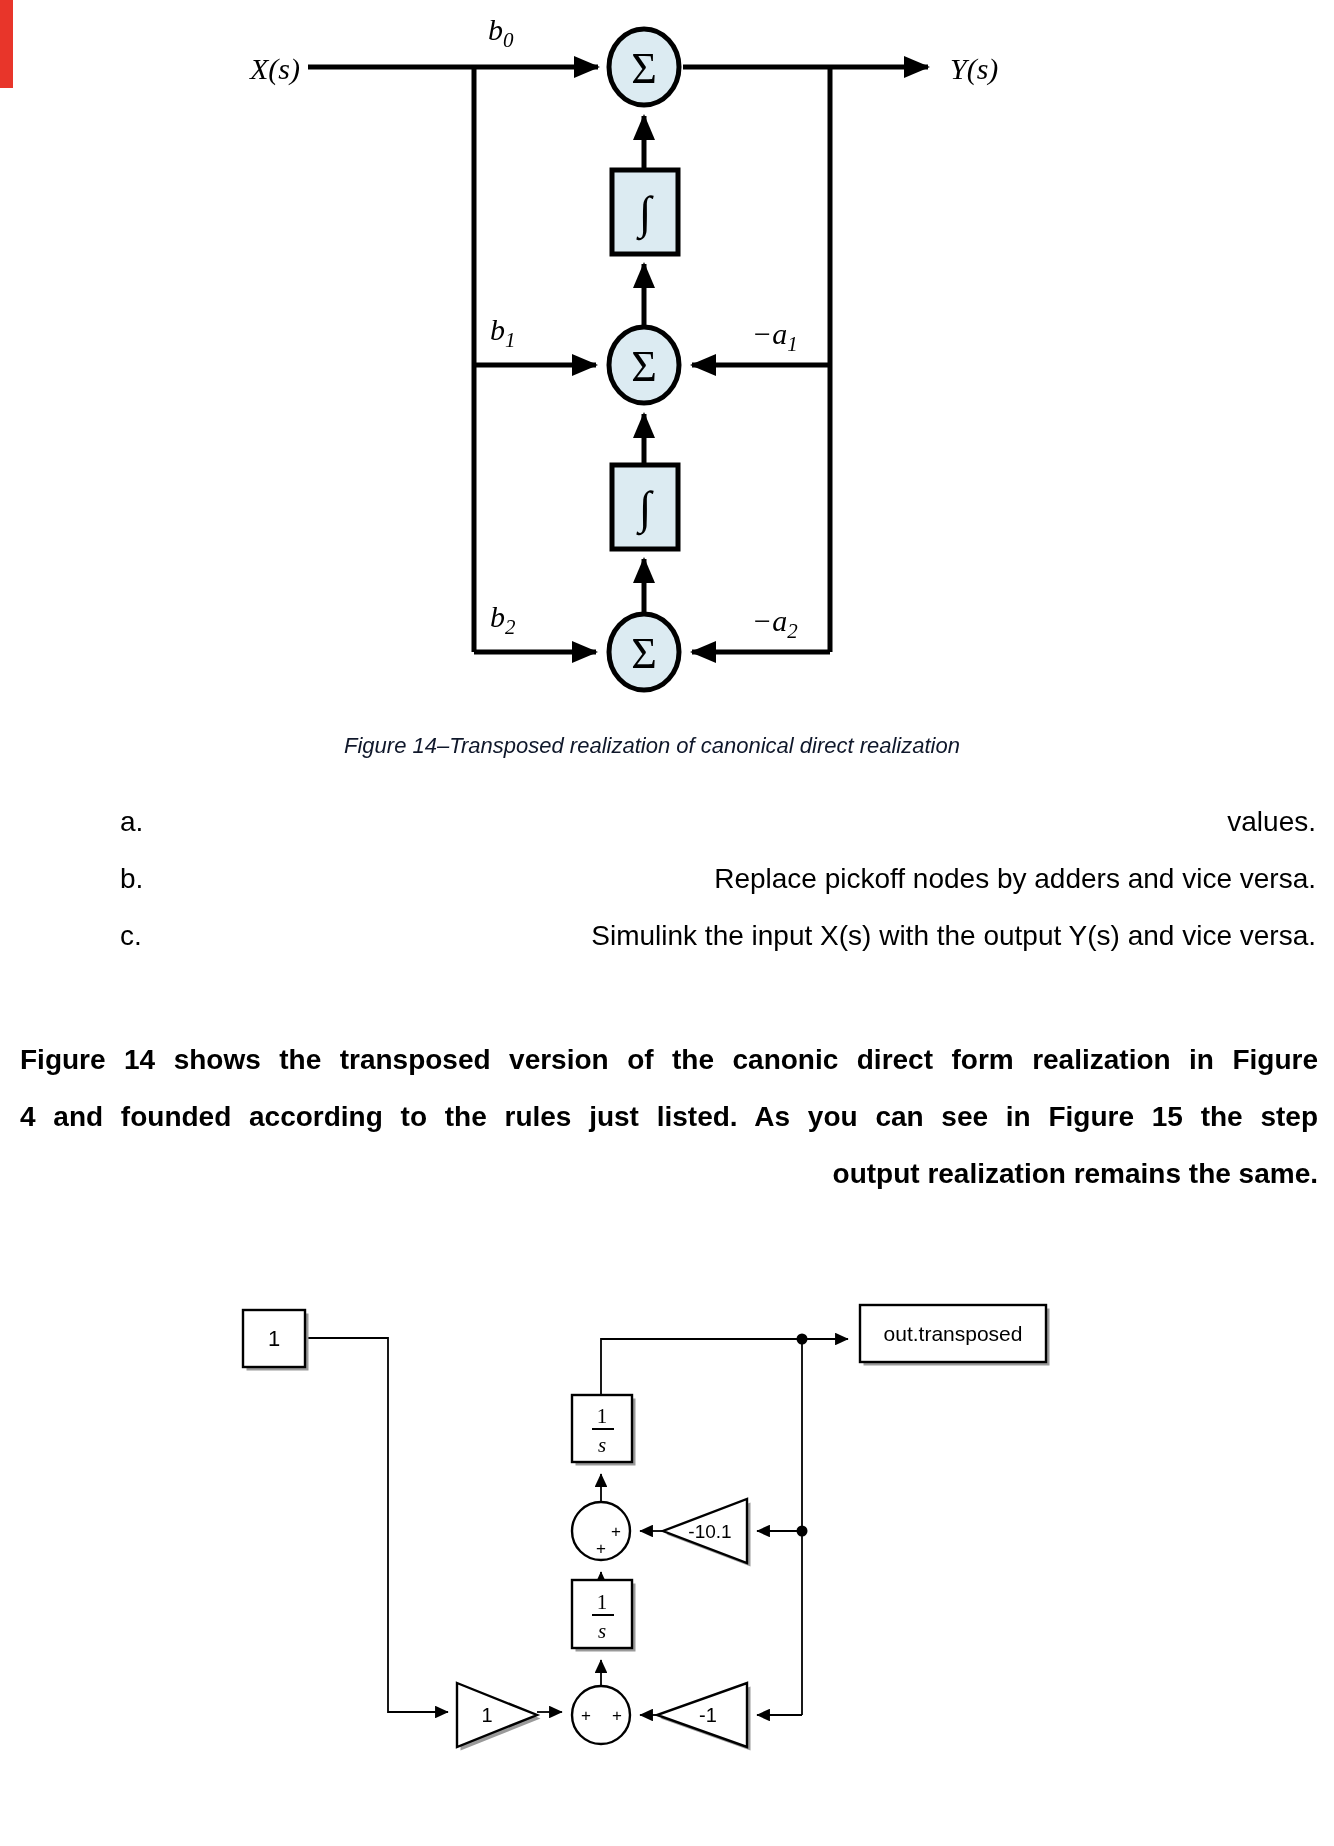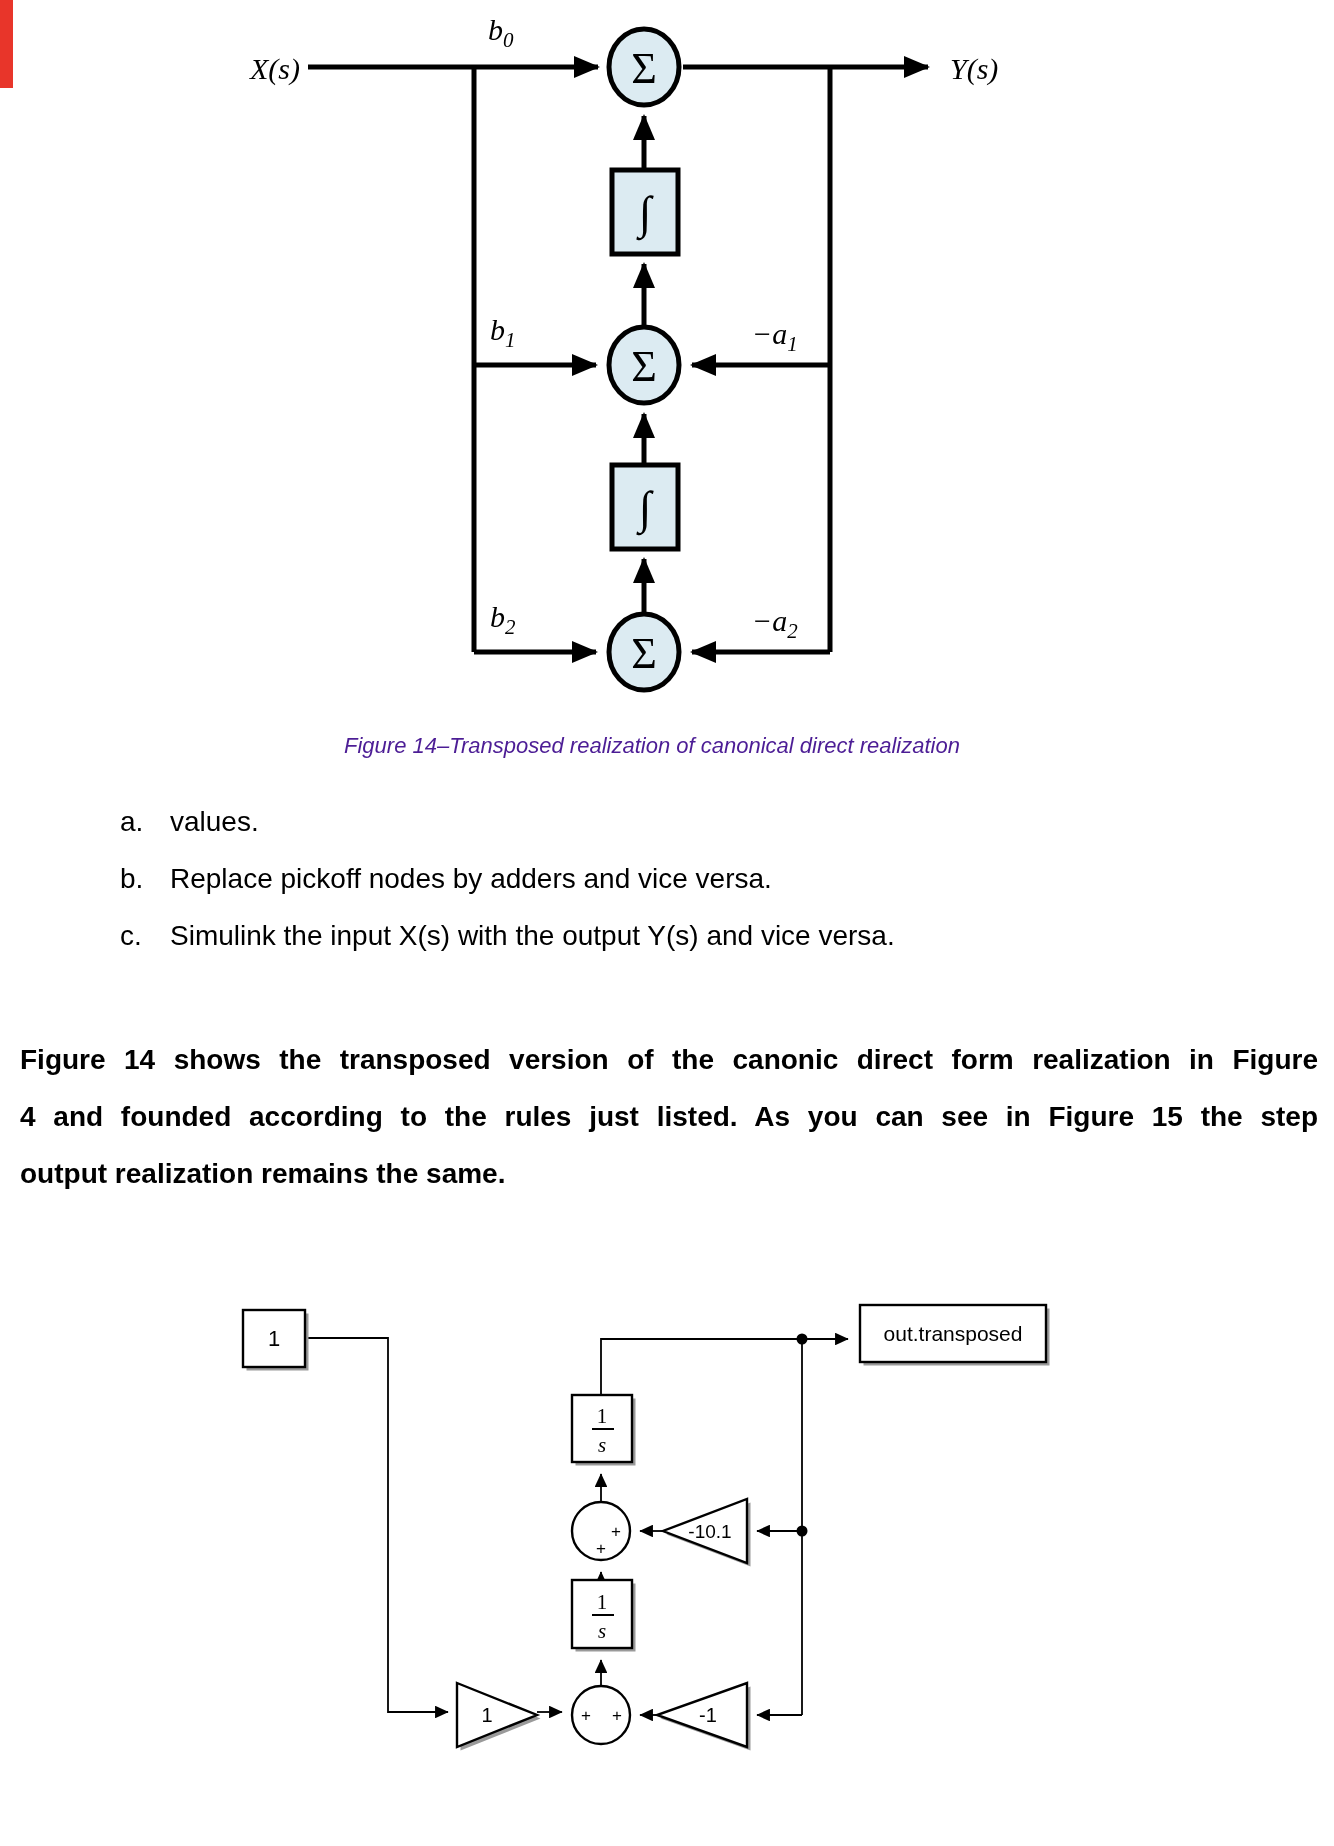--- a/index.html
+++ b/index.html
@@ -1,30 +1,30 @@
 <!DOCTYPE html>
 <html><head>
 <meta charset="utf-8">
 <style>
   html,body{margin:0;padding:0;background:#ffffff;}
   .page{position:relative;width:1334px;height:1846px;background:#ffffff;overflow:hidden;
         font-family:"Liberation Sans",sans-serif;color:#000;}
   .red-mark{position:absolute;left:0;top:0;width:13px;height:88px;background:#e8352a;}
   svg{position:absolute;left:0;display:block;}
   .fig-caption{position:absolute;left:0;width:1304px;text-align:center;
-        font-family:"Liberation Sans",sans-serif;font-style:italic;font-size:22px;color:#4c1d95;}
+        font-family:"Liberation Sans",sans-serif;font-style:italic;font-size:22px;color:#0f172a;}
   #cap14{top:733px;}
   #cap15{top:1812px;width:1302px;}
   .list-block{position:absolute;left:120px;top:793px;width:1196px;font-size:28px;line-height:57px;}
   .list-item{display:flex;align-items:flex-start;}
   .marker{width:50px;flex-shrink:0;}
   .item-lines{flex:1;min-width:0;}
   .para-block{position:absolute;left:20px;top:1031px;width:1298px;font-size:28px;line-height:57px;font-weight:bold;}
   .jline{text-align:justify;text-align-last:justify;}
-  .nline{text-align:left;}
+  .nline{text-align:right;}
 </style>
 </head>
 <body>
 
 <div class="page">
 
   <div class="red-mark"></div>
 
   <svg style="top:0;" width="1334" height="720" viewBox="0 0 1334 720">
     <defs>

